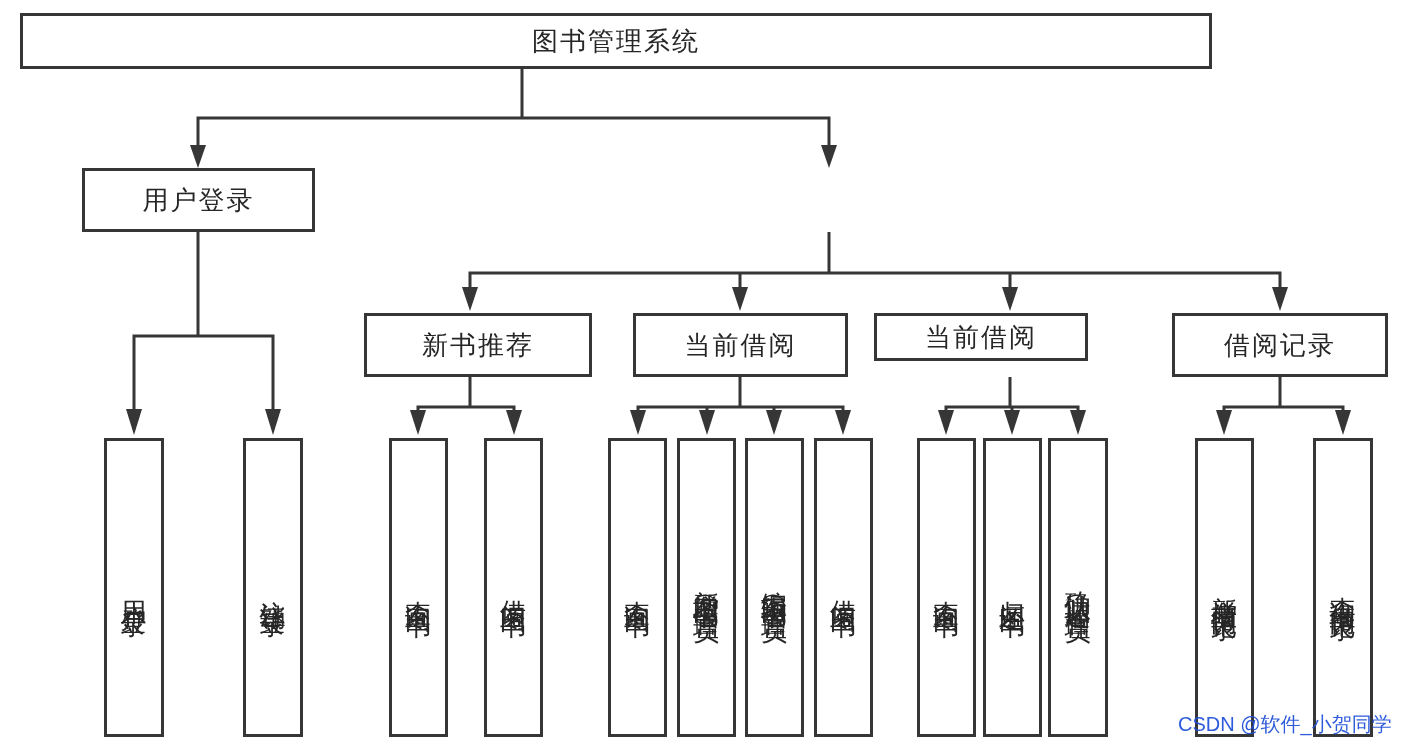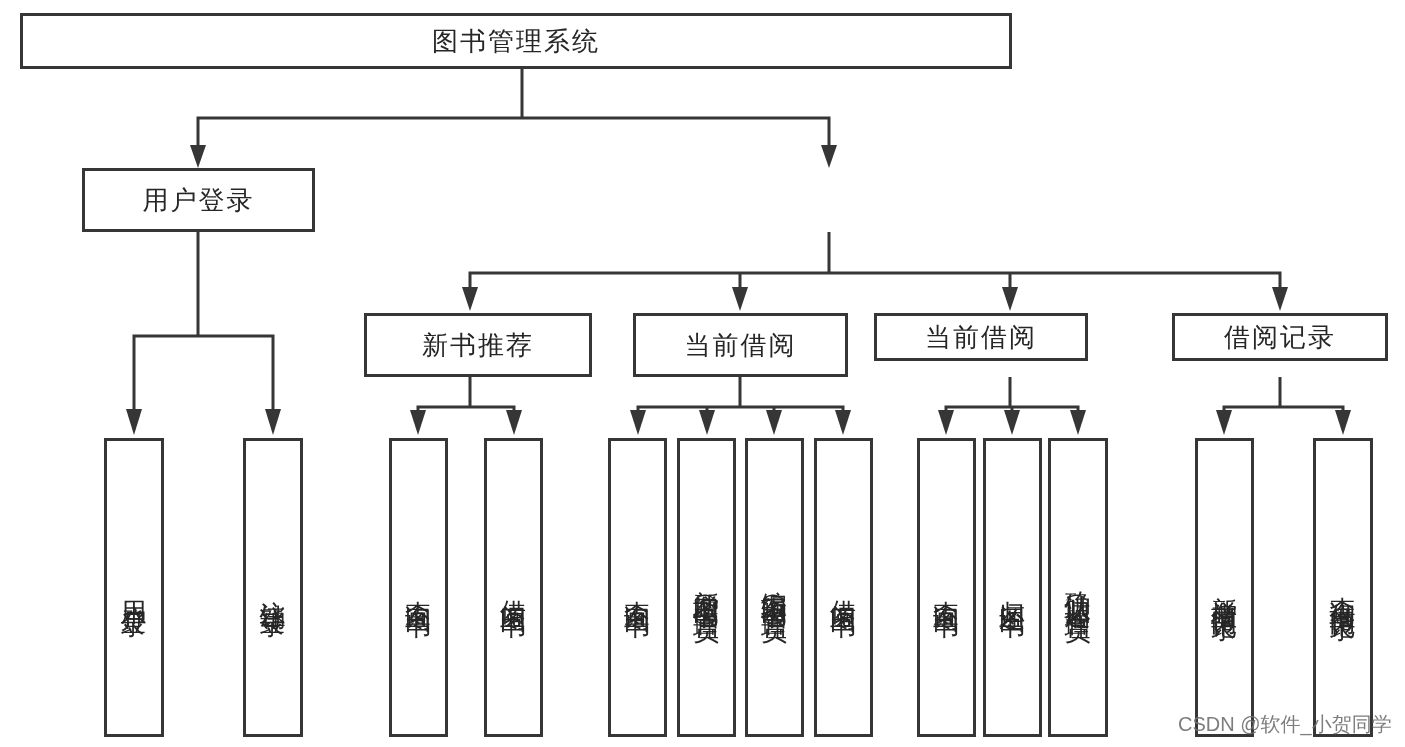--- a/index.html
+++ b/index.html
@@ -17,21 +17,21 @@
   }
   .box.h span{
     font-size:26px;color:#262626;letter-spacing:2px;white-space:nowrap;
   }
   .box.v span{
     writing-mode:vertical-rl;text-orientation:mixed;
     font-size:26px;color:#262626;letter-spacing:4px;line-height:1;white-space:nowrap;
   }
   .watermark{
     position:absolute;left:1178px;top:711px;z-index:3;
-    font-size:20px;color:#737373;white-space:nowrap;opacity:0.92;
+    font-size:20px;color:#1d4ed8;white-space:nowrap;opacity:0.92;
   }
 </style>
 </head>
 <body>
 
 <div class="stage">
 
   <svg class="wires" width="1405" height="747" viewBox="0 0 1405 747">
 
     <path class="wire" d="M522 69 V118 M196.5 118 H830.5 M198 116.5 V147 M829 116.5 V147"></path>
@@ -61,38 +61,38 @@
     <path class="wire" d="M1010 377 V407 M944.5 407 H1079.5 M946 405.5 V412 M1012 405.5 V412 M1078 405.5 V412"></path>
     <polygon class="arrow" points="938,410 954,410 946,435"></polygon>
     <polygon class="arrow" points="1004,410 1020,410 1012,435"></polygon>
     <polygon class="arrow" points="1070,410 1086,410 1078,435"></polygon>
 
     <path class="wire" d="M1280 377 V407 M1222.5 407 H1344.5 M1224 405.5 V412 M1343 405.5 V412"></path>
     <polygon class="arrow" points="1216,410 1232,410 1224,435"></polygon>
     <polygon class="arrow" points="1335,410 1351,410 1343,435"></polygon>
   </svg>
 
-  <div class="box h" style="left:20px;top:13px;width:992px;height:56px">
+  <div class="box h" style="left:20px;top:13px;width:1192px;height:56px">
     <span>图书管理系统</span>
   </div>
 
   <div class="box h" style="left:82px;top:168px;width:233px;height:64px">
     <span>用户登录</span>
   </div>
 
   <div class="box h" style="left:364px;top:313px;width:228px;height:64px">
     <span>新书推荐</span>
   </div>
   <div class="box h" style="left:633px;top:313px;width:215px;height:64px">
     <span>当前借阅</span>
   </div>
   <div class="box h" style="left:874px;top:313px;width:214px;height:48px">
     <span>当前借阅</span>
   </div>
-  <div class="box h" style="left:1172px;top:313px;width:216px;height:48px">
+  <div class="box h" style="left:1172px;top:313px;width:216px;height:64px">
     <span>借阅记录</span>
   </div>
 
   <div class="box v" style="left:104px;top:438px;width:60px;height:299px">
     <span>用户登录</span>
   </div>
   <div class="box v" style="left:243px;top:438px;width:60px;height:299px">
     <span>注销登录</span>
   </div>
   <div class="box v" style="left:389px;top:438px;width:59px;height:299px">

